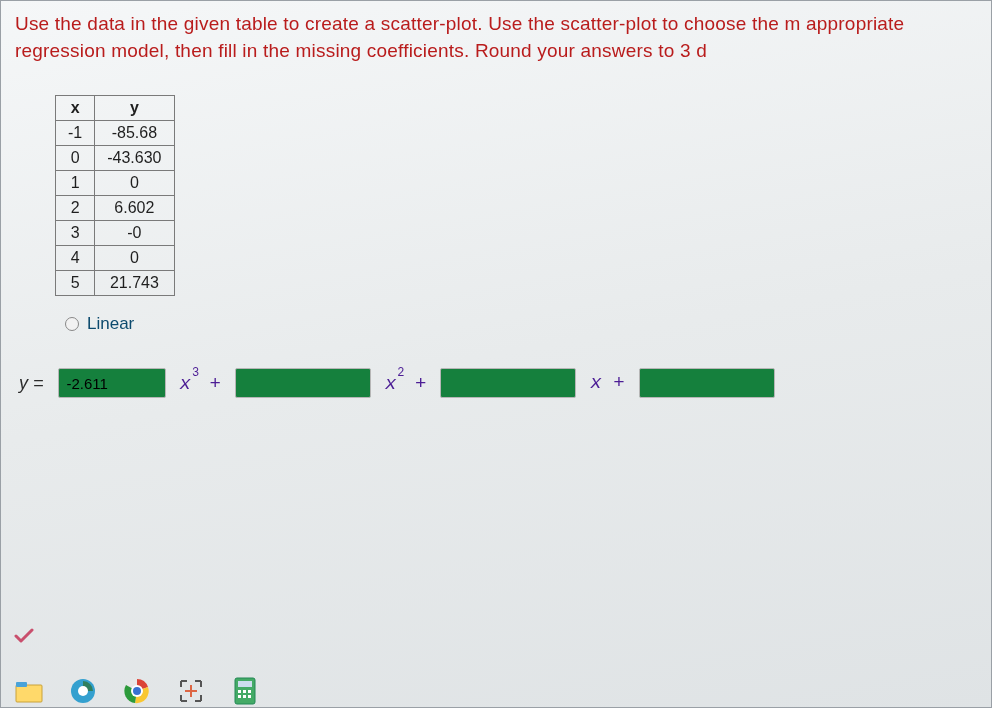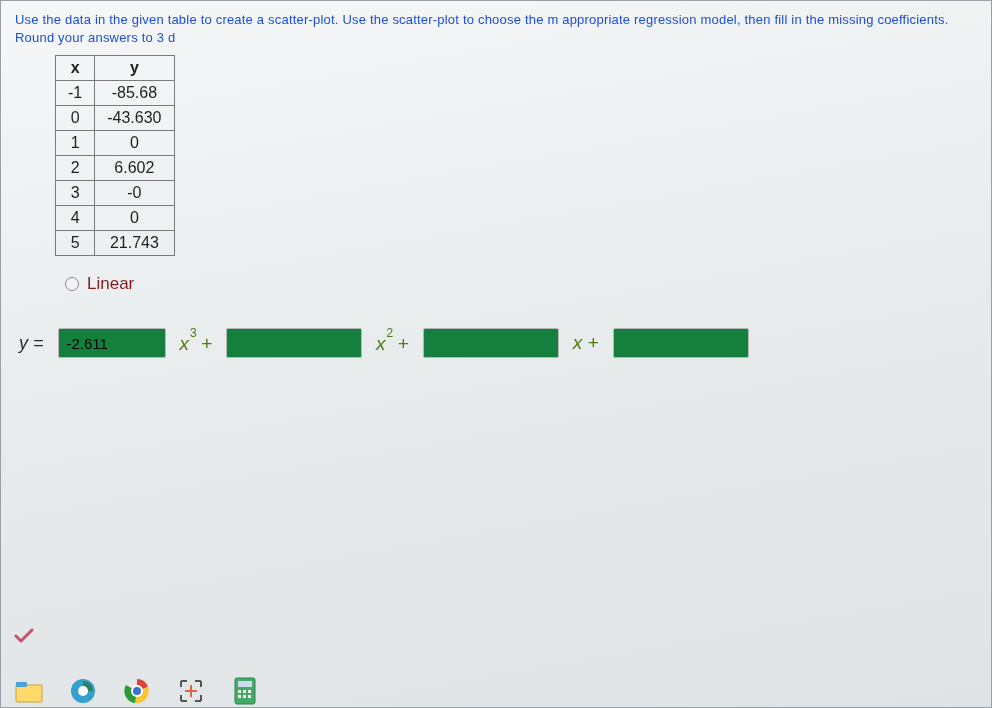--- a/index.html
+++ b/index.html
@@ -14,25 +14,25 @@
       height: 708px;
       overflow: hidden;
       position: relative;
     }
     .page-border {
       border: 1px solid #9aa0a6;
       height: 100%;
       padding: 10px 14px 0 14px;
     }
     .instructions {
-      font-size: 13px;
-      color: #1d4ed8;
+      font-size: 19px;
+      color: #b91c1c;
       line-height: 1.4;
       letter-spacing: 0.2px;
-      margin-bottom: 8px;
+      margin-bottom: 31px;
     }
     .content {
       padding-left: 40px;
     }
     table.data {
       border-collapse: collapse;
       margin-bottom: 18px;
     }
     table.data th, table.data td {
       border: 1px solid #7a7a7a;
@@ -54,21 +54,21 @@
       display: flex;
       flex-direction: column;
       gap: 22px;
       margin: 6px 0 34px 10px;
     }
     .radio-row {
       display: flex;
       align-items: center;
       gap: 8px;
       font-size: 17px;
-      color: #7f1d1d;
+      color: #0c4a6e;
     }
     .radio-circle {
       width: 14px;
       height: 14px;
       border-radius: 50%;
       border: 1.5px solid #888;
       display: inline-flex;
       align-items: center;
       justify-content: center;
       background: #f2f2f2;
@@ -97,24 +97,24 @@
       height: 30px;
       padding: 2px 8px;
       font-size: 15px;
       width: 136px;
       background: #15803d;
     }
     .equation input.filled {
       width: 108px;
     }
     .term {
-      font-family: Liberation Sans, sans-serif;
+      font-family: Liberation Mono, monospace;
       font-style: italic;
       font-size: 19px;
-      color: #4d7c0f;
+      color: #4c1d95;
       white-space: nowrap;
     }
     .term sup {
       font-size: 12px;
       font-style: normal;
       position: relative;
       top: -6px;
       left: 1px;
     }
     .checkmark {

